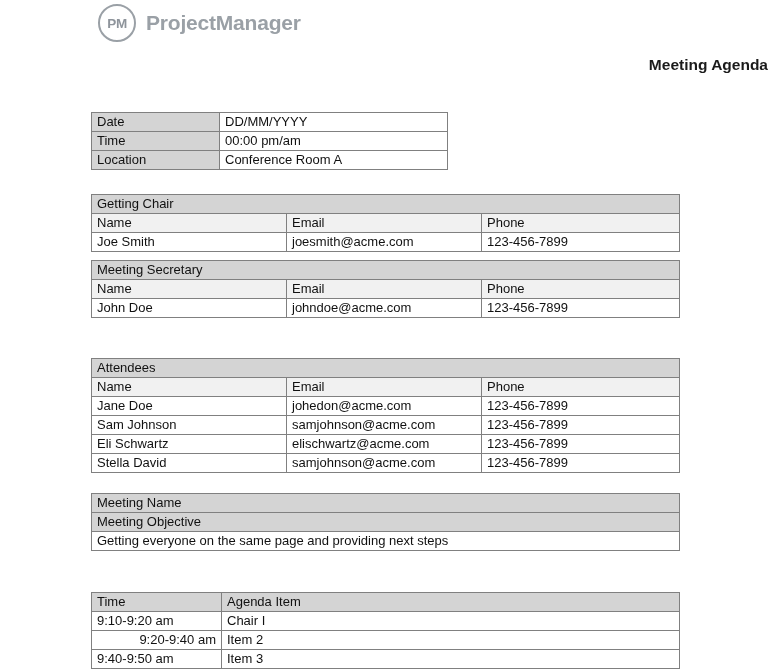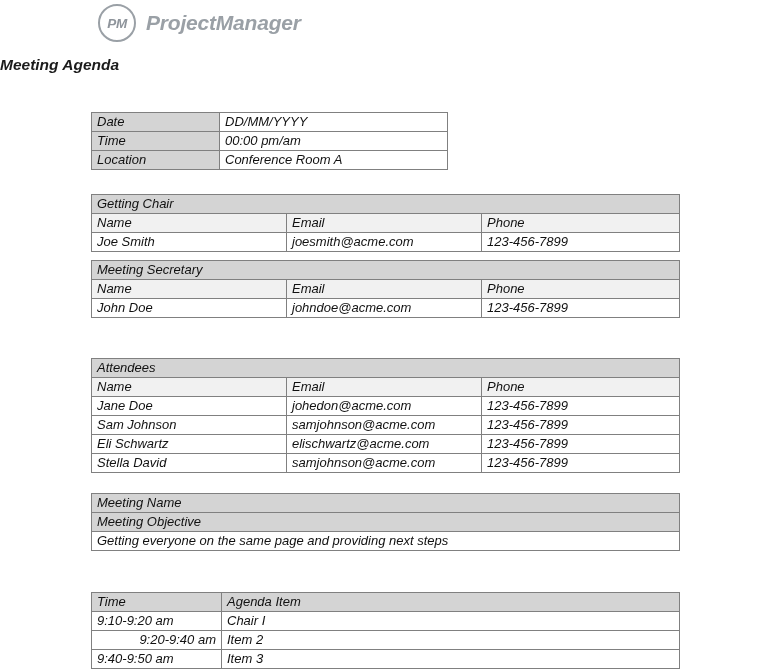--- a/index.html
+++ b/index.html
@@ -13,21 +13,20 @@
     overflow: hidden;
     font-family: "Liberation Sans", sans-serif;
     color: #000000;
     -webkit-font-smoothing: antialiased;
   }
 
   .page {
     position: relative;
     width: 768px;
     height: 672px;
-    font-style: italic;
   }
 
   
   .brand {
     position: absolute;
     left: 98px;
     top: 4px;
     display: flex;
     align-items: center;
     gap: 10px;
@@ -54,21 +53,21 @@
     color: #9aa0a6;
     letter-spacing: -0.2px;
   }
 
   
   .doc-title {
     position: absolute;
     left: 0;
     top: 56px;
     width: 768px;
-    text-align: left;
+    text-align: right;
     font-size: 15.5px;
     font-weight: bold;
     color: #1b1b1b;
   }
 
   
   .tbl {
     position: absolute;
     border-collapse: collapse;
     table-layout: fixed;

